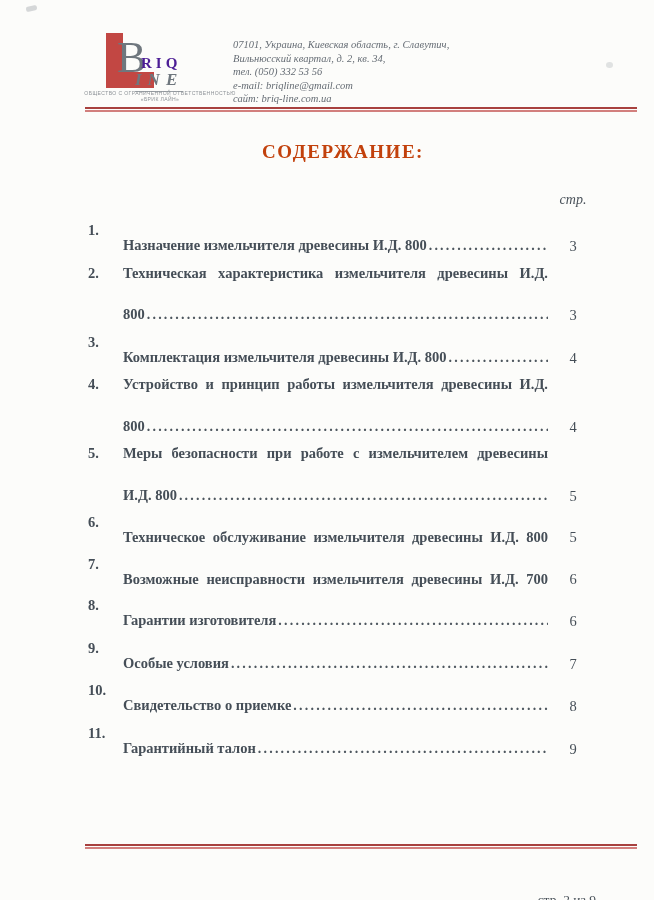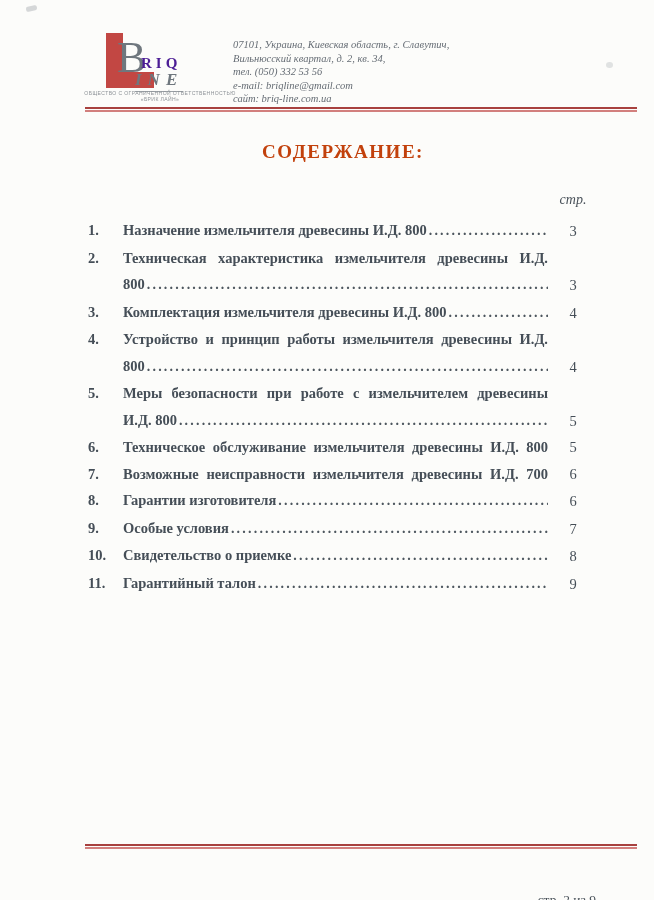--- a/index.html
+++ b/index.html
@@ -62,21 +62,21 @@
     position:absolute; left:548px; top:192px; width:50px; text-align:center;
     font-style:italic; font-size:14px; color:#4a525a;
   }
 
   .toc { position:absolute; left:88px; top:217px; width:510px;
     font-size:14.5px; font-weight:bold; color:#454e57; }
   .toc-row { display:flex; align-items:flex-start; line-height:26.5px; }
   .toc-num { width:35px; flex:0 0 35px; }
   .toc-body { flex:1 1 auto; min-width:0; }
   .toc-line { display:block; text-align:justify; text-align-last:justify; }
-  .toc-lastline { display:flex; align-items:baseline; }
+  .toc-lastline { display:flex; align-items:baseline;margin-top:15px; }
   .toc-text { white-space:nowrap; }
   .toc-text.stretch { flex:1; white-space:normal; text-align:justify; text-align-last:justify; }
   .leader { flex:1 1 auto; overflow:hidden; white-space:nowrap; margin-left:2px;
     font-weight:bold; color:#4d565e; }
   .leader::before {
     content:"................................................................................................................................";
     letter-spacing:2.2px; font-size:14px;
   }
   .toc-page { width:50px; flex:0 0 50px; align-self:flex-end; text-align:center;
     font-weight:normal; line-height:26.5px; }

